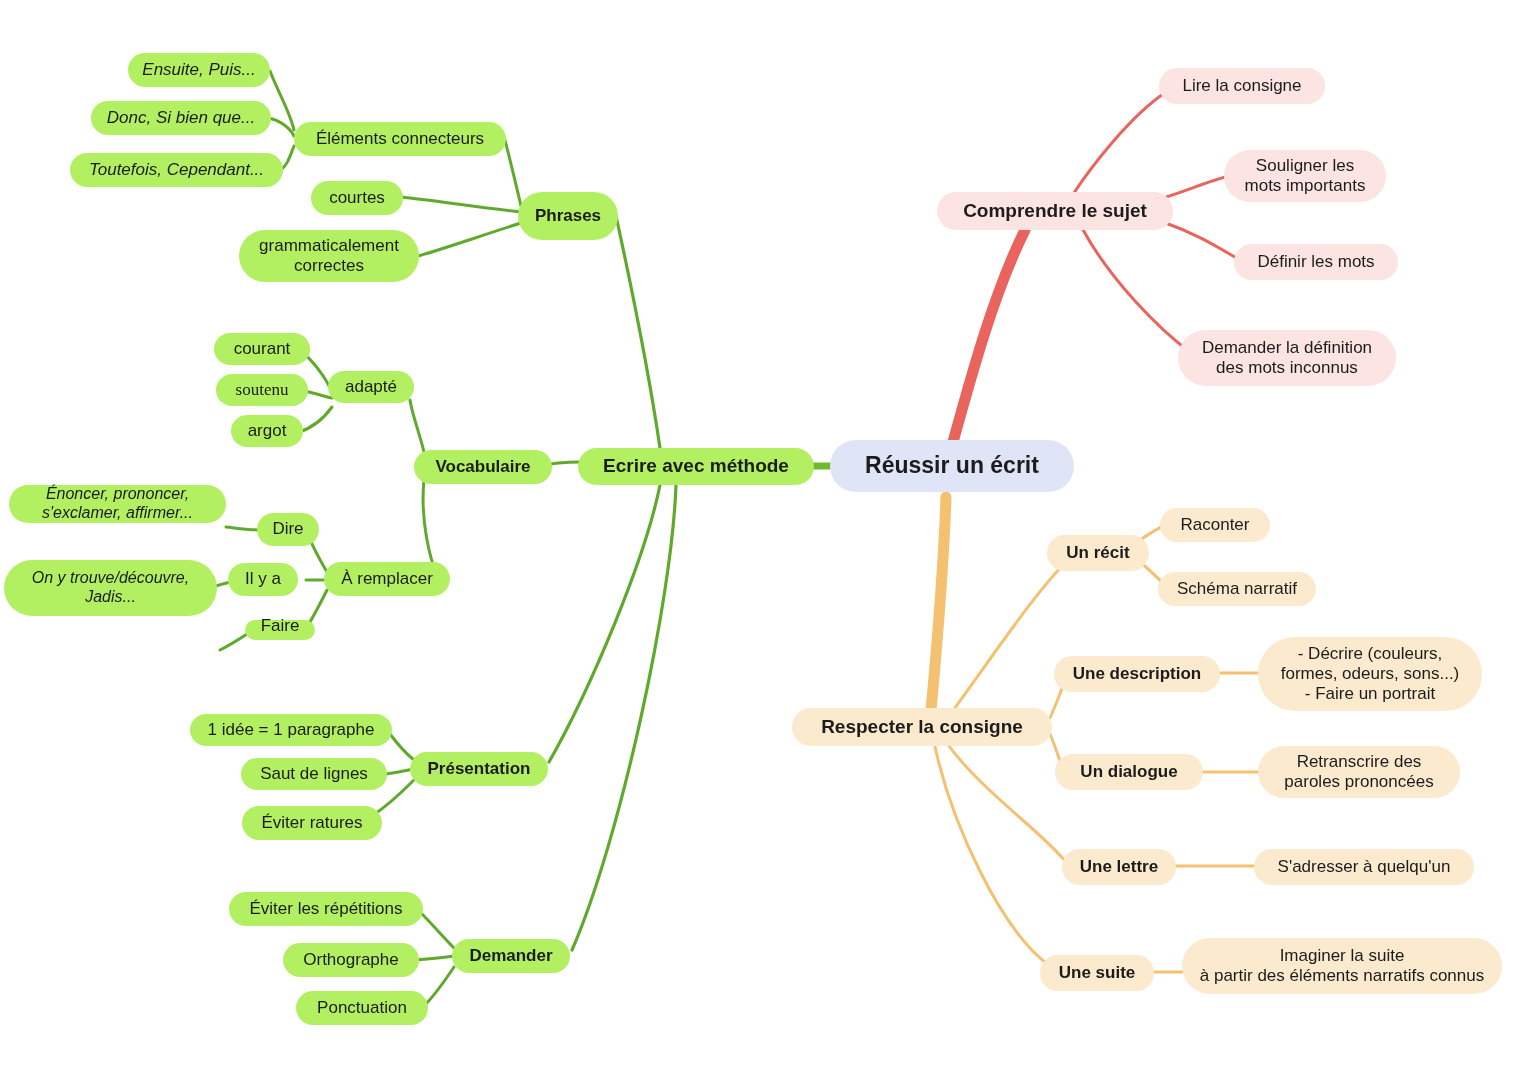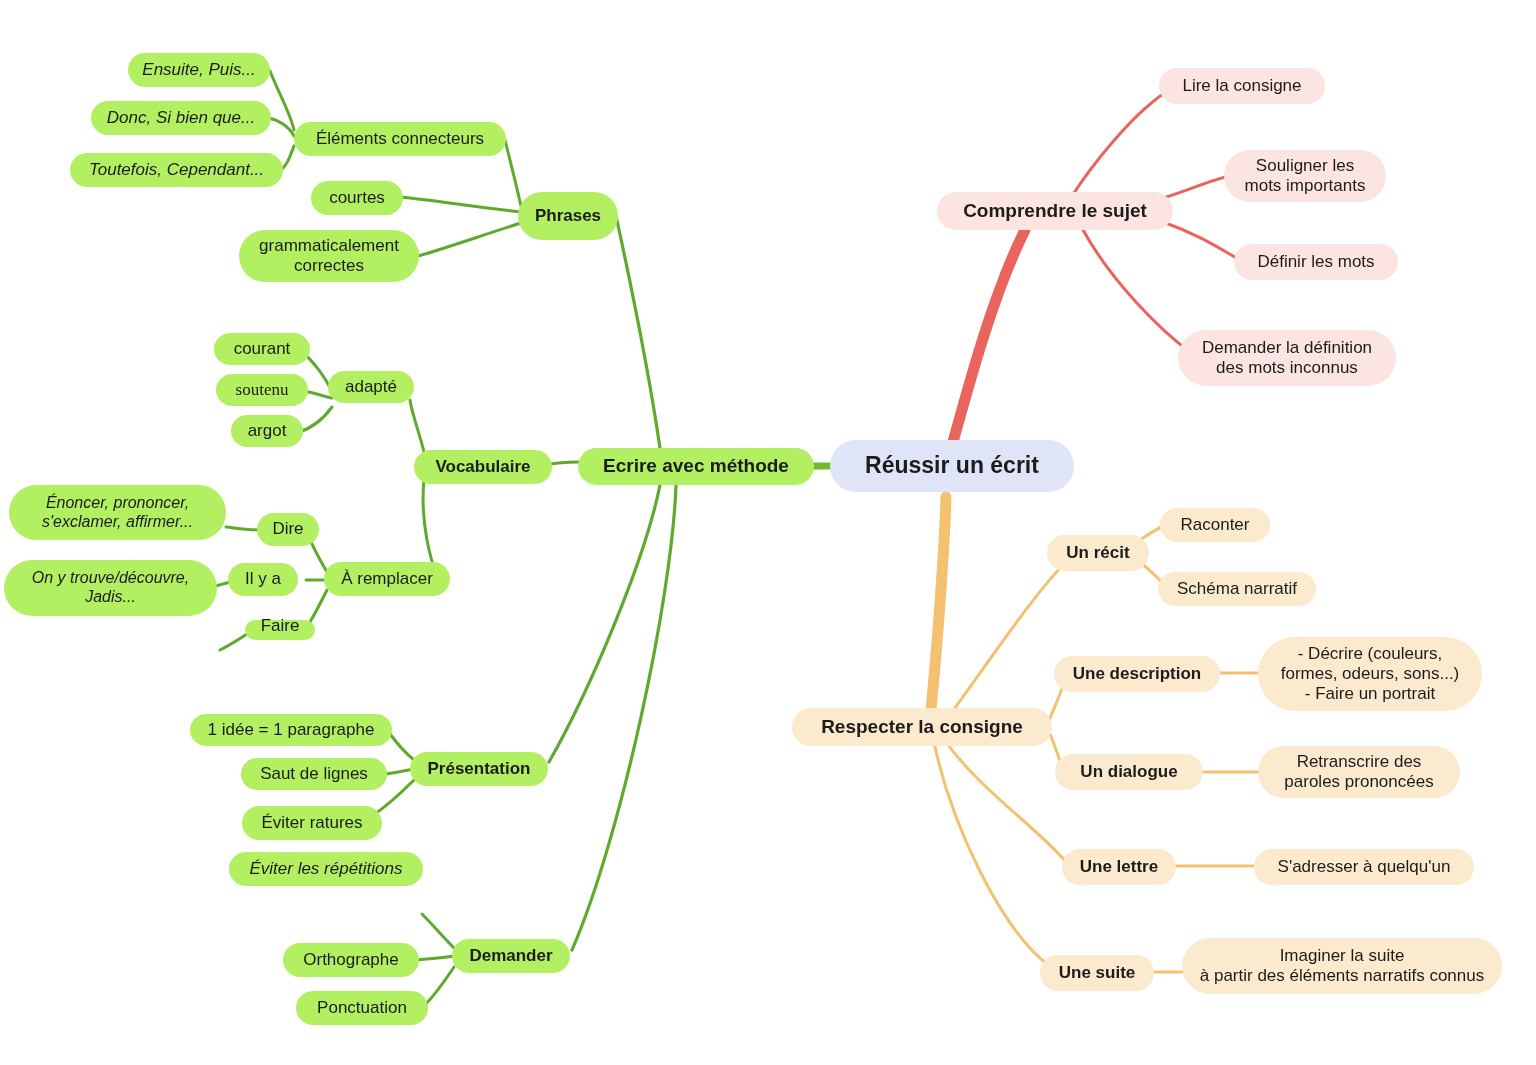--- a/index.html
+++ b/index.html
@@ -163,21 +163,21 @@
   </div>
 
   <div class="node green s15" style="left:324px;top:562px;width:126px;height:34px;">
     <span>À remplacer</span>
   </div>
 
   <div class="node green s15" style="left:257px;top:513px;width:62px;height:33px;justify-content:center;">
     <span>Dire</span>
   </div>
 
-  <div class="node green it s14" style="left:9px;top:485px;width:217px;height:55px;">
+  <div class="node green it s14" style="left:9px;top:485px;width:217px;height:38px;">
     <span>Énoncer, prononcer,
 s'exclamer, affirmer...</span>
   </div>
 
   <div class="node green s15" style="left:228px;top:563px;width:70px;height:33px;">
     <span>Il y a</span>
   </div>
 
   <div class="node green it s14" style="left:4px;top:560px;width:213px;height:56px;">
     <span>On y trouve/découvre,
@@ -202,21 +202,21 @@
   </div>
 
   <div class="node green s15" style="left:242px;top:806px;width:140px;height:34px;">
     <span>Éviter ratures</span>
   </div>
 
   <div class="node green b s15" style="left:452px;top:939px;width:118px;height:34px;">
     <span>Demander</span>
   </div>
 
-  <div class="node green s15" style="left:229px;top:852px;width:194px;height:34px;font-style:italic;">
+  <div class="node green s15" style="left:229px;top:892px;width:194px;height:34px;">
     <span>Éviter les répétitions</span>
   </div>
 
   <div class="node green s15" style="left:283px;top:943px;width:136px;height:34px;">
     <span>Orthographe</span>
   </div>
 
   <div class="node green s15" style="left:296px;top:991px;width:132px;height:34px;">
     <span>Ponctuation</span>
   </div>

